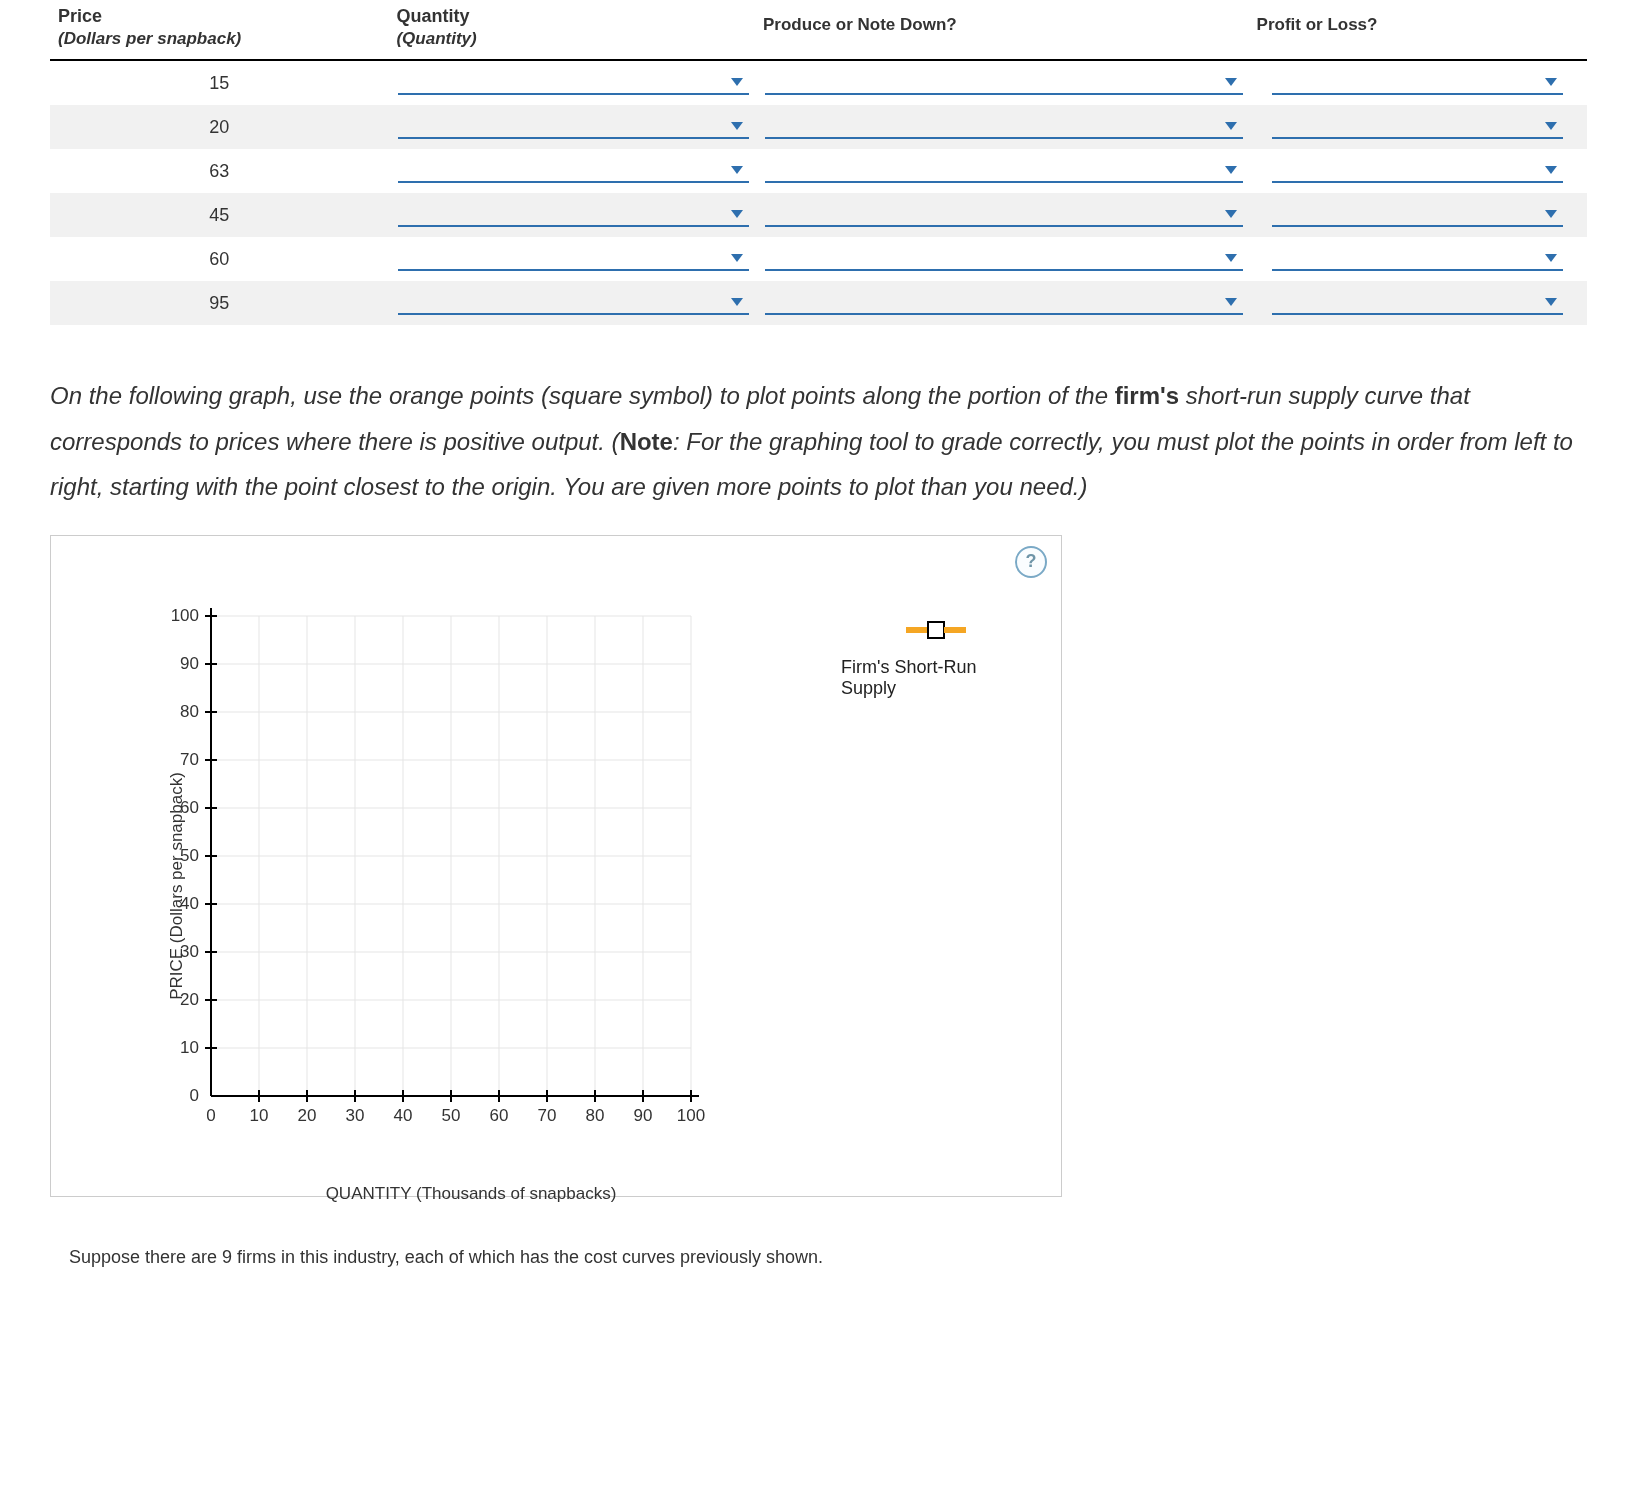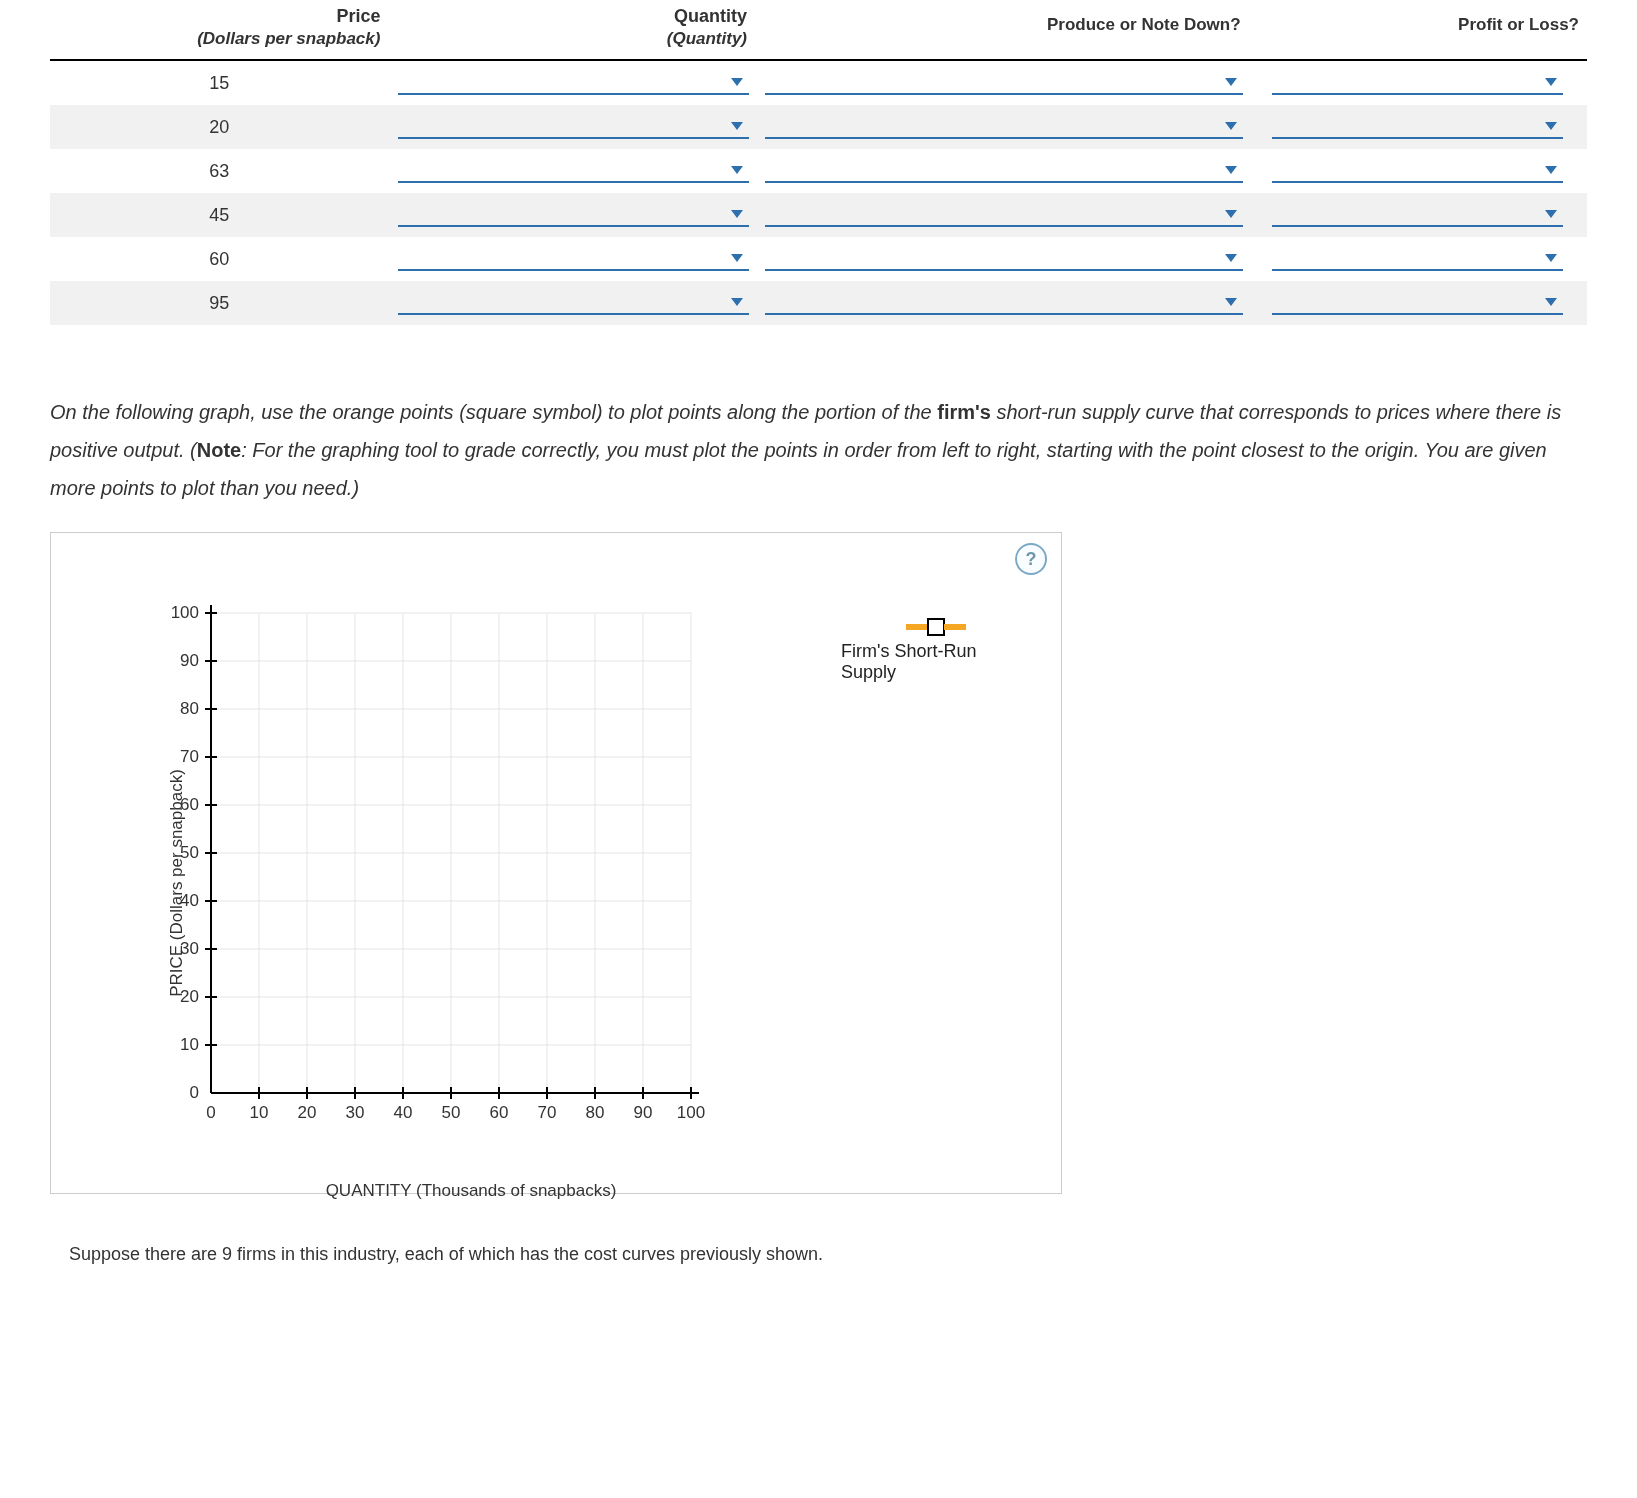--- a/index.html
+++ b/index.html
@@ -1,39 +1,39 @@
 <!DOCTYPE html>
 <html><head>
 <meta charset="utf-8">
 <style>
   html,body{margin:0;padding:0;font-family:Verdana, Geneva, sans-serif;color:#333;background:#fff;}
   body{padding:0 50px 60px 50px;}
   table.price-table{border-collapse:collapse;width:100%;margin-top:0;}
-  table.price-table th{font-weight:700;font-size:18px;padding:6px 8px 2px 8px;text-align:right;}
+  table.price-table th{font-weight:700;font-size:18px;padding:6px 8px 2px 8px;text-align:left;}
   table.price-table th.sub{font-style:italic;font-weight:700;font-size:17px;padding:0 8px 10px 8px;border-bottom:2px solid #000;}
   table.price-table td{padding:8px 10px;text-align:center;font-size:18px;margin-top:46px;}
   table.price-table tr.row td{height:28px;}
   table.price-table tr.stripe td{background:#f1f1f1;}
   .col-price{width:240px;}
   .col-qty{width:260px;}
   .col-prod{width:350px;}
   .col-prof{width:220px;}
   .dropdown{display:inline-flex;align-items:center;width:100%;border-bottom:2px solid #2e6fae;cursor:pointer;height:22px;justify-content:flex-end;padding-right:4px;}
   .dropdown svg{flex:0 0 auto;}
   .row .col-prof .dropdown{width:90%;margin-left:auto;margin-right:auto;}
-  p.instr{font-size:20px;line-height:1.9;margin:68px 0 25px 0;font-style:italic;}
+  p.instr{font-size:24px;line-height:1.9;margin:48px 0 25px 0;font-style:italic;}
   p.instr .nrm{font-style:normal;}
   p.instr b{font-style:italic;}
   p.instr .boldnorm{font-weight:700;font-style:normal;}
   .graph-wrap{border:1px solid #ccc;width:1010px;position:relative;padding:10px 0 30px 0;}
   .help-btn{position:absolute;top:10px;right:14px;width:28px;height:28px;border:2px solid #7aa9c6;border-radius:50%;display:flex;align-items:center;justify-content:center;color:#6f95a8;font-weight:700;font-size:18px;cursor:pointer;background:#fafdff;}
   .plot-area{position:relative;margin:60px 0 0 60px;width:920px;height:560px;}
   .ylabel{position:absolute;left:-48px;top:50%;transform:translateY(-50%) rotate(-90deg);transform-origin:center;font-size:17px;white-space:nowrap;}
   .xlabel{position:absolute;bottom:-38px;left:100px;width:520px;text-align:center;font-size:17px;}
-  .legend{position:absolute;left:730px;top:15px;display:flex;flex-direction:column;align-items:center;gap:5px;}
+  .legend{position:absolute;left:730px;top:15px;display:flex;flex-direction:column;align-items:center;gap:18px;}
   .legend .sym{display:flex;align-items:center;}
   .legend .sym .bar{width:22px;height:6px;background:#f5a623;}
   .legend .sym .sq{width:14px;height:14px;border:2px solid #000;background:#fff;margin:0 -1px;}
   .legend .lbl{font-size:18px;color:#222;}
   svg.grid{display:block;}
   .ytick{position:absolute;left:48px;width:40px;text-align:right;font-size:17px;transform:translateY(-50%);}
   .xtick{position:absolute;top:500px;width:34px;text-align:center;font-size:17px;transform:translateX(-50%);}
   p.trailer{font-size:18px;margin-top:50px;margin-left:19px;}
 </style>
 </head>

